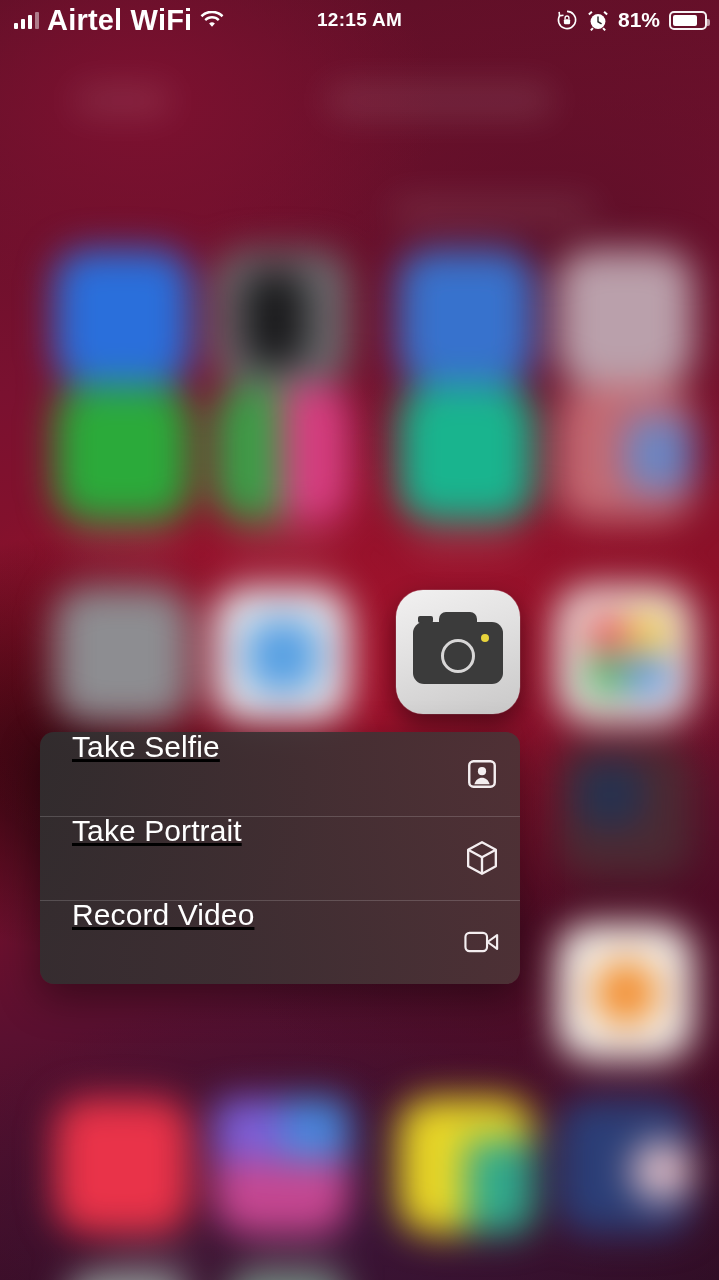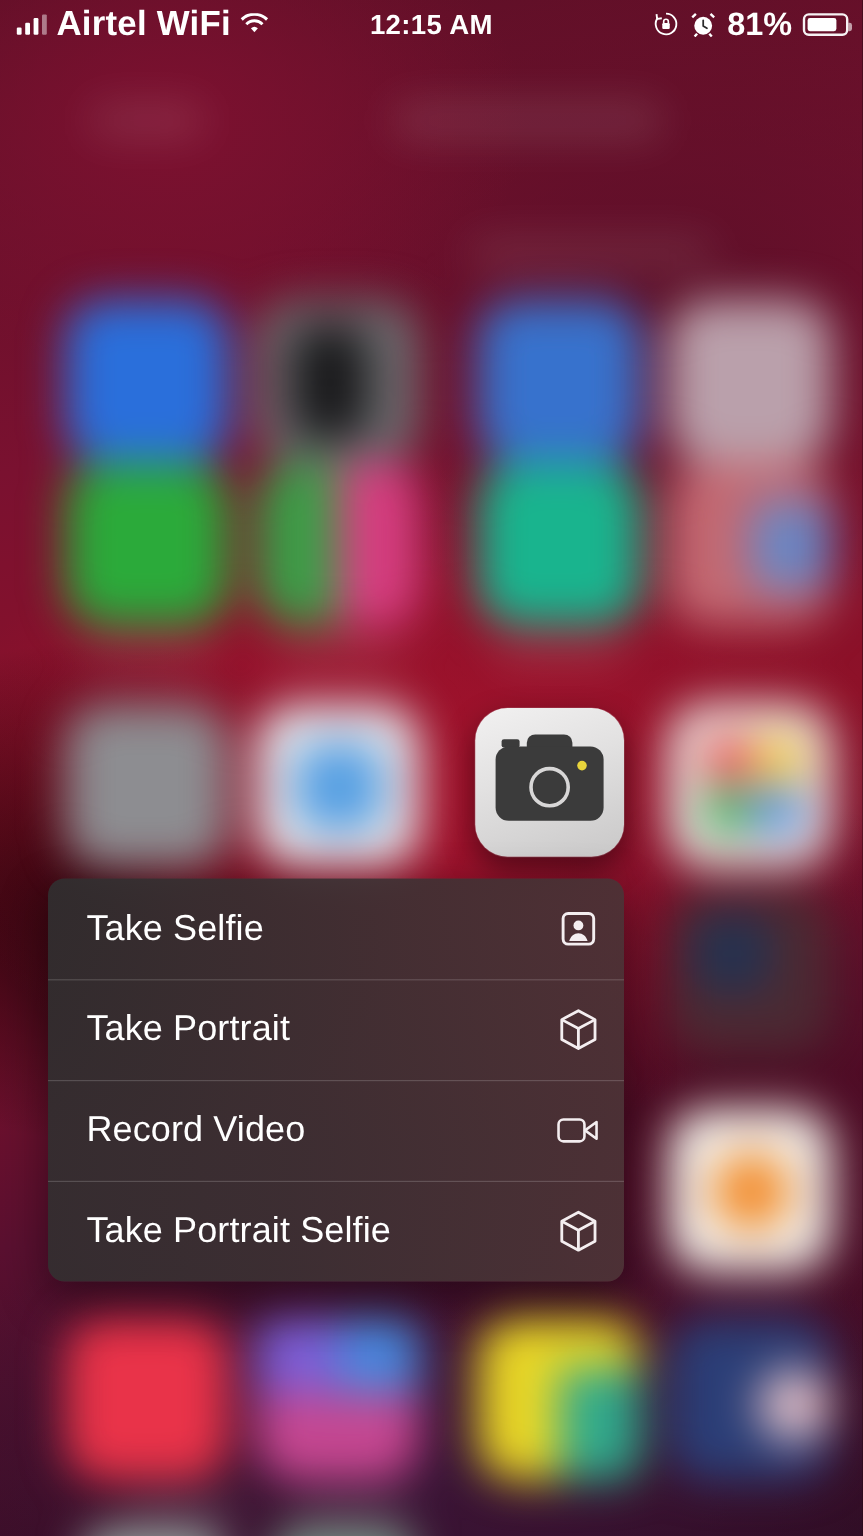--- a/index.html
+++ b/index.html
@@ -60,22 +60,23 @@
   }
 
   
   #context-menu {
     position:absolute; left:40px; top:732px; width:480px;
     border-radius:14px; overflow:hidden;
     background:linear-gradient(100deg, rgba(48,46,47,.93) 0%, rgba(58,48,50,.92) 45%, rgba(77,52,55,.91) 100%);
     box-shadow:0 14px 40px rgba(0,0,0,.42);
   }
   .menu-row {
-    position:relative; height:84px; display:flex; align-items:center;
+    position:relative; height:84px; display:flex; 
     padding:0 0 0 32px;
+    text-decoration:underline;
   }
   .menu-row + .menu-row::before {
     content:""; position:absolute; left:0; right:0; top:0; height:1px;
     background:rgba(255,255,255,0.17);
   }
   .menu-label {
     flex:1; color:#ffffff; font-size:30px; letter-spacing:.1px; line-height:1;
   }
   .menu-icon {
     width:76px; display:flex; align-items:center; justify-content:center;
@@ -96,27 +97,27 @@
   #signal-bars { display:flex; align-items:flex-end; gap:3px; height:17px; }
   #signal-bars i { display:block; width:4px; background:#fff; border-radius:1px; }
   #signal-bars i:nth-child(1){ height:6px; }
   #signal-bars i:nth-child(2){ height:10px; }
   #signal-bars i:nth-child(3){ height:14px; }
   #signal-bars i:nth-child(4){ height:17px; background:rgba(255,255,255,.45); }
   #carrier-name { font-size:29px; font-weight:bold; letter-spacing:.2px; }
   #status-time {
     position:absolute; left:0; right:0; top:0; height:40px;
     display:flex; align-items:center; justify-content:center;
-    font-size:23px; font-weight:bold; letter-spacing:.3px;
+    font-size:19px; font-weight:bold; letter-spacing:.3px;
   }
   #status-right {
     position:absolute; right:12px; top:0; height:40px;
     display:flex; align-items:center; gap:9px;
   }
-  #battery-pct { font-size:27px; font-weight:bold; }
+  #battery-pct { font-size:21px; font-weight:bold; }
   .sb-icon { display:block; }
   #battery {
     position:relative; width:38px; height:19px;
     border:2px solid rgba(255,255,255,.95); border-radius:5px;
     display:flex; align-items:center; padding:2px;
   }
   #battery-fill { height:100%; background:#fff; border-radius:2px; width:81%; }
   #battery-cap {
     position:absolute; right:-5px; top:6px; width:3px; height:7px;
     background:rgba(255,255,255,.6); border-radius:0 2px 2px 0;
@@ -216,30 +217,20 @@
     <div class="menu-row">
       <span class="menu-label">Record Video</span>
       <span class="menu-icon">
         <svg width="36" height="30" viewBox="0 0 30 22" fill="none" stroke="currentColor" stroke-width="1.8" stroke-linejoin="round">
           <rect x="1.2" y="3.4" width="18" height="15.2" rx="3.4"></rect>
           <path d="M19.6 11 27.6 5.2v11.6z"></path>
         </svg>
       </span>
     </div>
 
-    <div class="menu-row">
-      <span class="menu-label">Take Portrait Selfie</span>
-      <span class="menu-icon">
-        <svg width="34" height="36" viewBox="0 0 24 26" fill="none" stroke="currentColor" stroke-width="1.7" stroke-linejoin="round">
-          <path d="M12 1.6 22 7v12l-10 5.4L2 19V7z"></path>
-          <path d="M2 7l10 5.4L22 7"></path>
-          <path d="M12 12.4v12"></path>
-        </svg>
-      </span>
-    </div>
 
   </div>
 
   <div id="status-bar">
 
     <div id="status-left">
       <span id="signal-bars">
         <i></i>
           <i></i>
           <i></i>

